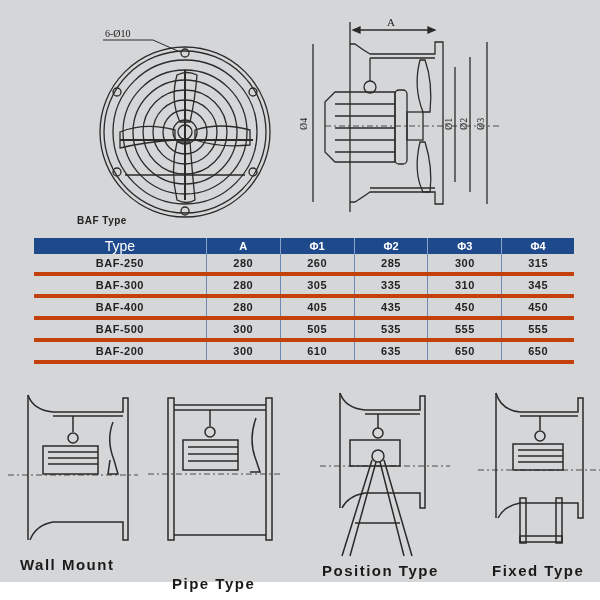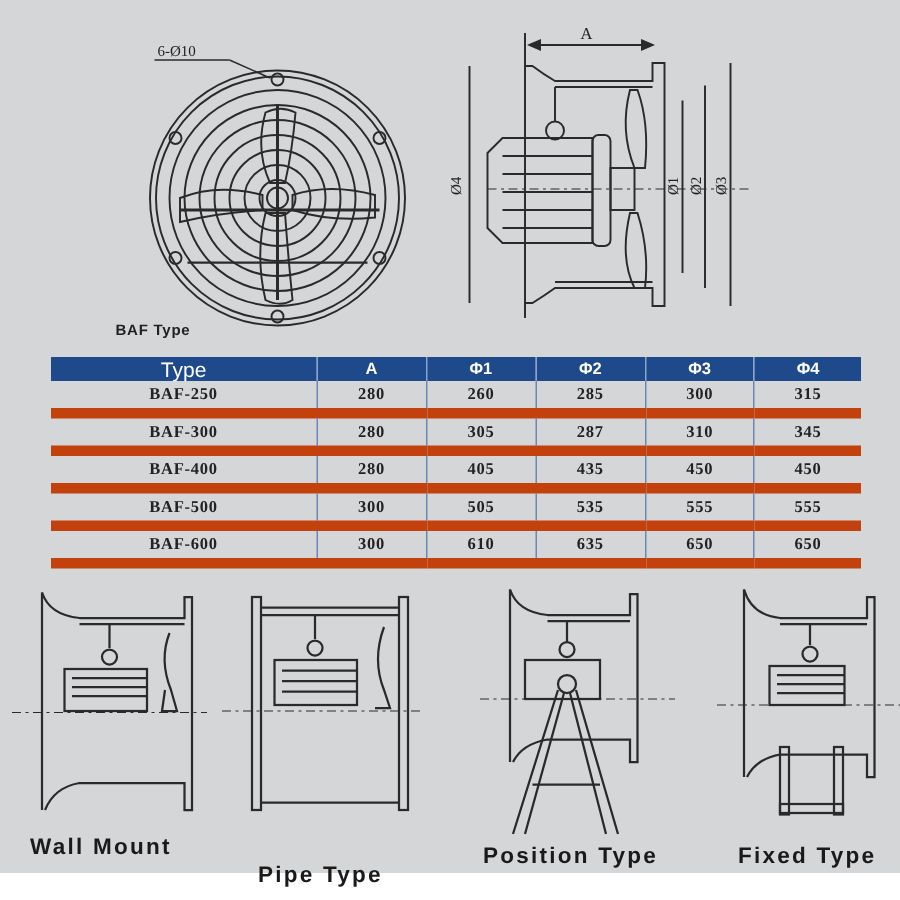--- a/index.html
+++ b/index.html
@@ -3,21 +3,21 @@
 <meta charset="utf-8">
 <style>
   html,body{margin:0;padding:0;}
   body{width:600px;height:600px;background:#ffffff;position:relative;overflow:hidden;font-family:"Liberation Sans",sans-serif;}
   .panel{position:absolute;left:0;top:0;width:600px;height:582px;background:#d5d6d8;}
   .drawing{position:absolute;}
   .caption-baf{position:absolute;left:38px;top:215px;font-size:10px;font-weight:bold;color:#222;letter-spacing:0.5px;padding-left:39px;}
   table.spec{position:absolute;left:34px;top:238px;width:540px;border-collapse:collapse;font-size:11px;font-weight:bold;color:#222;}
   table.spec th{background:#1e4a8c;color:#fff;height:14px;font-weight:bold;border-right:1px solid #8aa2c8;padding:0;margin-top:35px;}
   table.spec th:first-child{font-size:14px;font-weight:normal;}
-  table.spec td{height:18px;text-align:center;border-right:1px solid #6f87b3;border-bottom:7px solid #c2410c;padding:0;letter-spacing:0.5px;font-family:Liberation Serif, serif;}
+  table.spec td{height:18px;text-align:center;border-right:1px solid #6f87b3;border-bottom:4px solid #c2410c;padding:0;letter-spacing:0.5px;}
   table.spec tr td:last-child, table.spec tr th:last-child{border-right:none;}
   .label{position:absolute;font-size:15px;font-weight:bold;color:#1a1a1a;letter-spacing:1.5px;text-align:center;}
   svg{overflow:visible;}
 </style>
 </head>
 <body>
 
 <div class="panel">
 
   <svg class="drawing" style="left:95px;top:30px;" width="180" height="190" viewBox="0 0 180 190">
@@ -113,42 +113,42 @@
         <td>280</td>
         <td>260</td>
         <td>285</td>
         <td>300</td>
         <td>315</td>
       </tr>
       <tr>
         <td>BAF-300</td>
         <td>280</td>
         <td>305</td>
-        <td>287</td>
+        <td>335</td>
         <td>310</td>
         <td>345</td>
       </tr>
       <tr>
         <td>BAF-400</td>
         <td>280</td>
         <td>405</td>
         <td>435</td>
         <td>450</td>
         <td>450</td>
       </tr>
       <tr>
         <td>BAF-500</td>
         <td>300</td>
         <td>505</td>
         <td>535</td>
         <td>555</td>
         <td>555</td>
       </tr>
       <tr>
-        <td>BAF-600</td>
+        <td>BAF-200</td>
         <td>300</td>
         <td>610</td>
         <td>635</td>
         <td>650</td>
         <td>650</td>
       </tr>
     </tbody>
   </table>
 
   <svg class="drawing" style="left:8px;top:390px;" width="130" height="160" viewBox="0 0 130 160">

